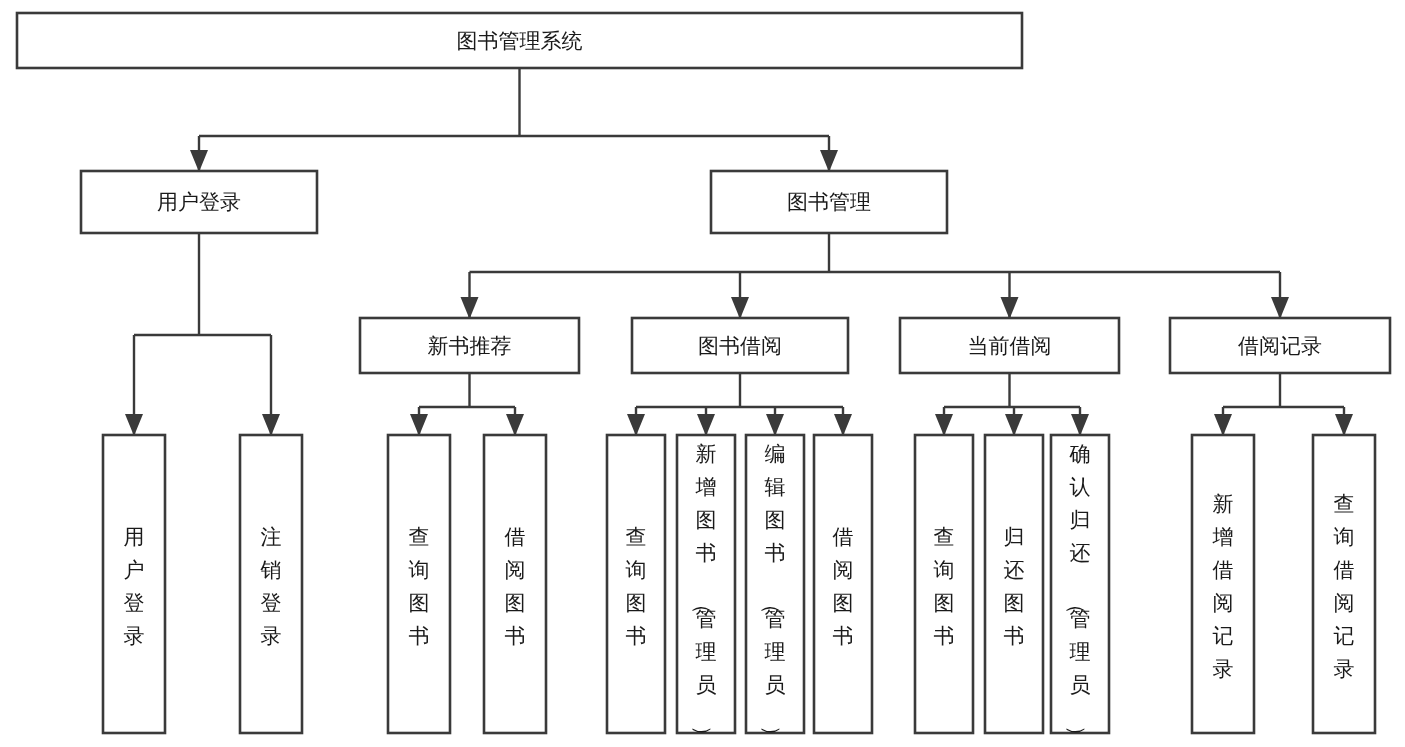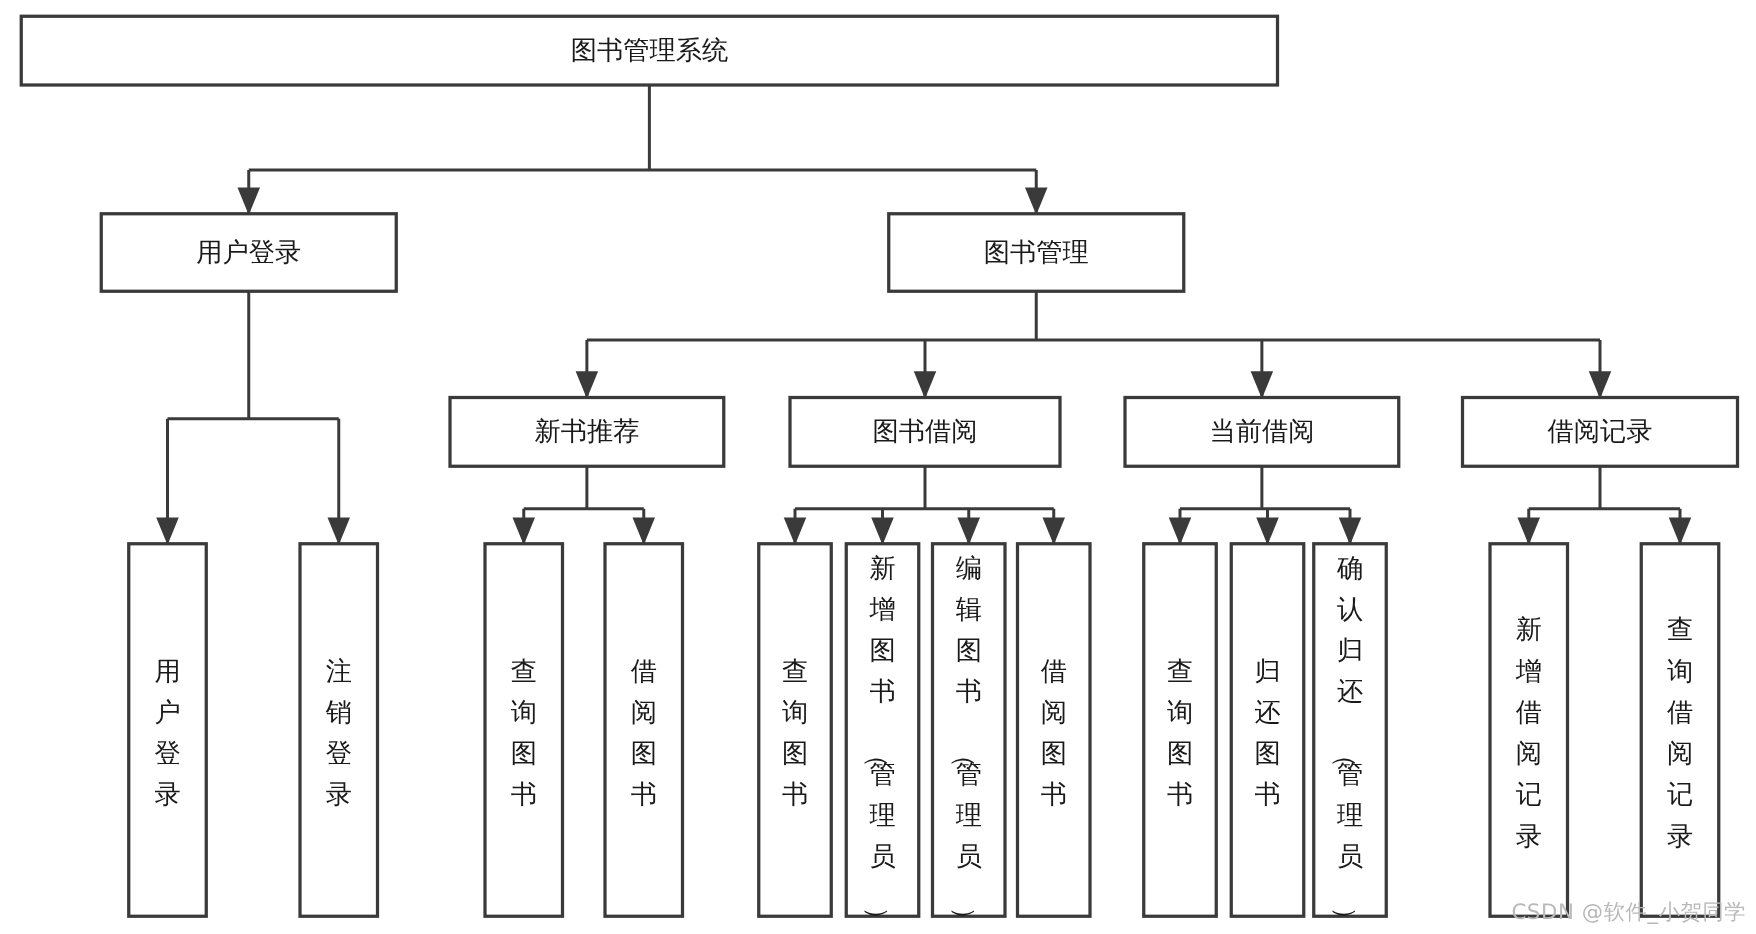--- a/index.html
+++ b/index.html
@@ -215,14 +215,13 @@
         <g>
           <rect class="node-box" x="1192" y="435" width="62" height="298"></rect>
           <text class="node-label-v" x="1223"><tspan x="1223" y="510.74">新</tspan><tspan x="1223" y="543.74">增</tspan><tspan x="1223" y="576.74">借</tspan><tspan x="1223" y="609.74">阅</tspan><tspan x="1223" y="642.74">记</tspan><tspan x="1223" y="675.74">录</tspan></text>
         </g>
         <g>
           <rect class="node-box" x="1313" y="435" width="62" height="298"></rect>
           <text class="node-label-v" x="1344"><tspan x="1344" y="510.74">查</tspan><tspan x="1344" y="543.74">询</tspan><tspan x="1344" y="576.74">借</tspan><tspan x="1344" y="609.74">阅</tspan><tspan x="1344" y="642.74">记</tspan><tspan x="1344" y="675.74">录</tspan></text>
         </g>
       </g>
   </svg>
-  <div class="watermark-text">CSDN @软件_小贺同学</div>
 </div>
 
 </body></html>

